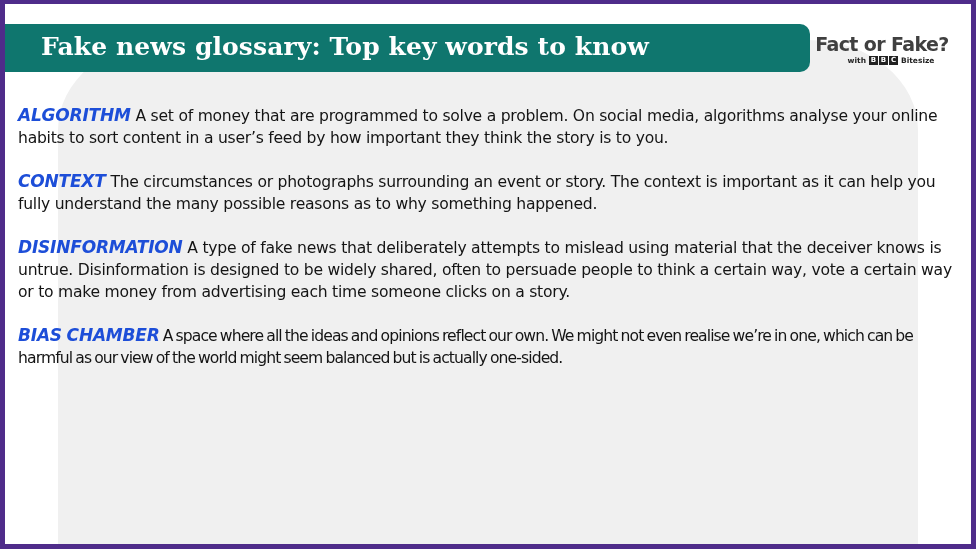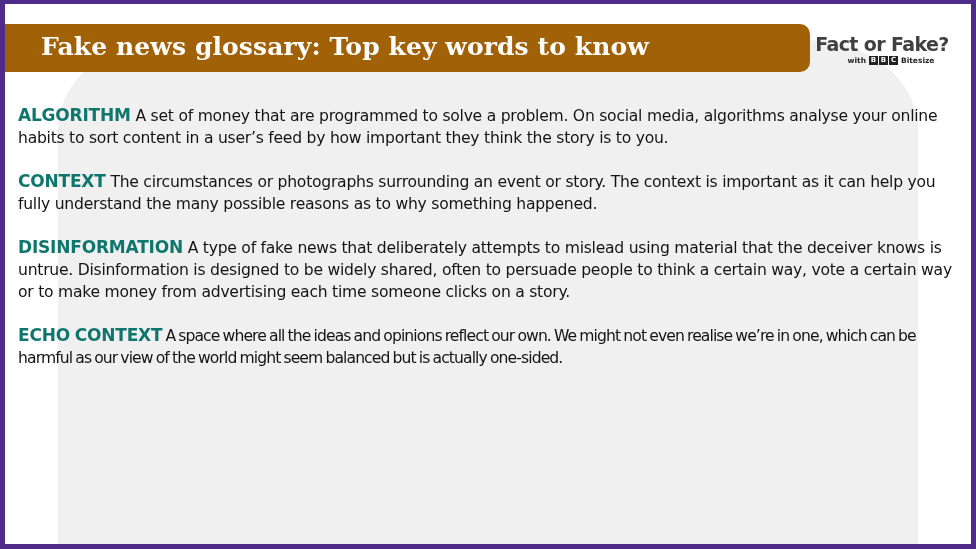--- a/index.html
+++ b/index.html
@@ -22,21 +22,21 @@
       left: 53px; top: 36px;
       width: 860px; height: 520px;
       background: #f0f0f0;
       border-top-left-radius: 110px 90px;
       border-top-right-radius: 110px 90px;
     }
     .title-bar {
       position: absolute;
       left: 0; top: 20px;
       width: 805px; height: 48px;
-      background: #a16207;
+      background: #0f766e;
       border-top-right-radius: 10px;
       border-bottom-right-radius: 10px;
     }
     .title-text {
       position: absolute;
       left: 36px; top: 6px;
       color: #ffffff;
       font-family: "DejaVu Serif", serif;
       font-weight: bold;
       font-size: 25px;
@@ -90,24 +90,25 @@
       line-height: 22px;
       color: #141414;
       margin-bottom: 21px;
       letter-spacing: -0.25px;
     }
     .entry.condensed {
       letter-spacing: -0.9px;
       word-spacing: -1px;
     }
     .term {
-      color: #0f766e;
+      color: #1d4ed8;
       font-weight: bold;
       font-size: 17px;
       letter-spacing: -0.2px;
+      font-style: italic;
     }
   </style>
 </head>
 <body>
 
 <div class="frame">
   <div class="gray-panel"></div>
 
   <div class="title-bar">
     <div class="title-text">Fake news glossary: Top key words to know</div>
@@ -133,17 +134,17 @@
     </div>
     <div class="entry">
       <span class="term">CONTEXT</span>
       <span>The circumstances or photographs surrounding an event or story. The context is important as it can help you fully understand the many possible reasons as to why something happened.</span>
     </div>
     <div class="entry">
       <span class="term">DISINFORMATION</span>
       <span>A type of fake news that deliberately attempts to mislead using material that the deceiver knows is untrue. Disinformation is designed to be widely shared, often to persuade people to think a certain way, vote a certain way or to make money from advertising each time someone clicks on a story.</span>
     </div>
     <div class="entry condensed">
-      <span class="term">ECHO CONTEXT</span>
+      <span class="term">BIAS CHAMBER</span>
       <span>A space where all the ideas and opinions reflect our own. We might not even realise we’re in one, which can be harmful as our view of the world might seem balanced but is actually one-sided.</span>
     </div>
   </div>
 </div>
 
 </body></html>

